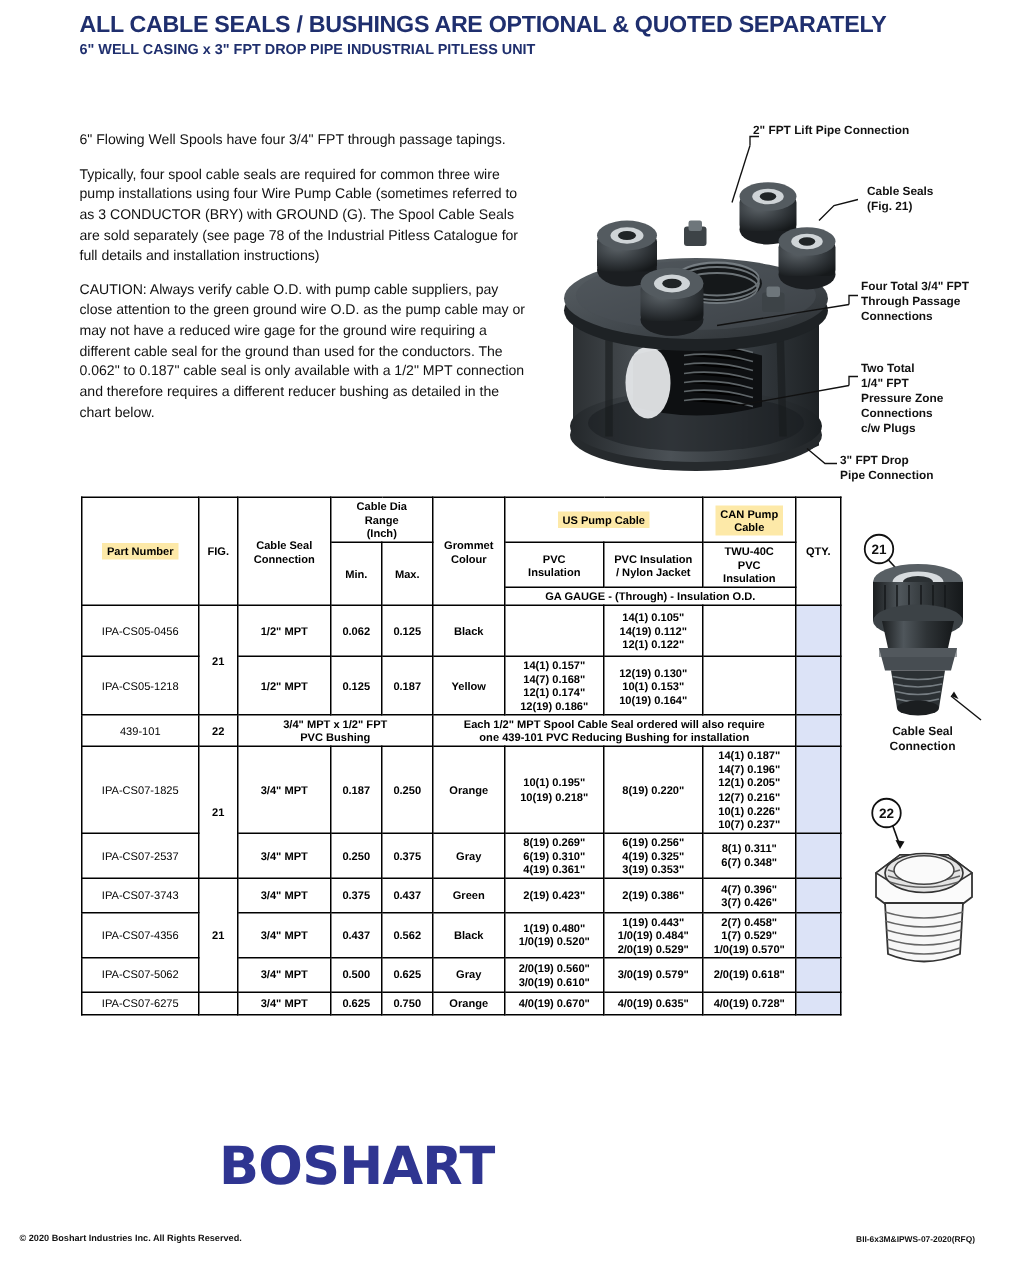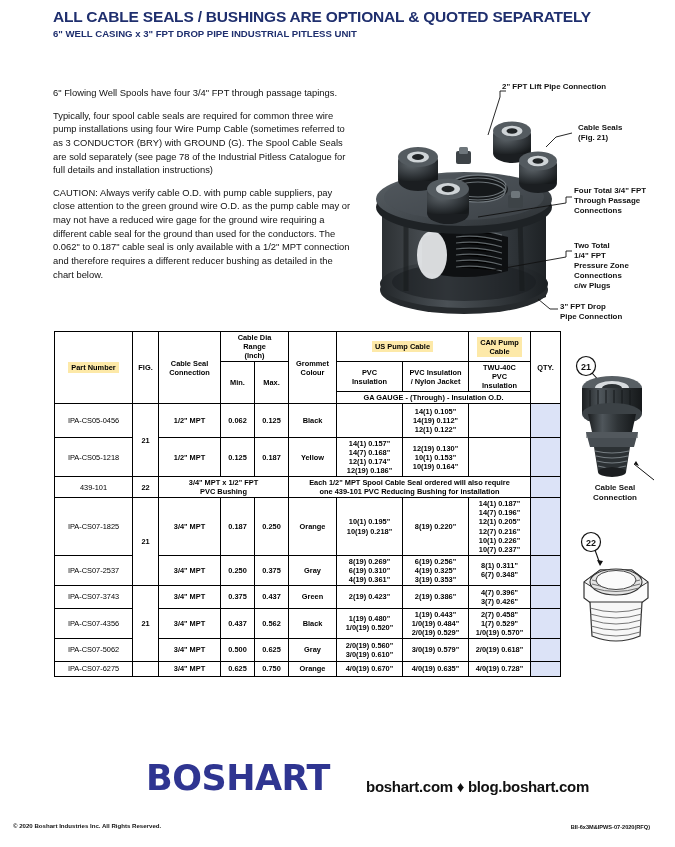--- a/index.html
+++ b/index.html
@@ -505,16 +505,15 @@
     </g>
   </svg>
 </div>
 
 <div class="footer">
   <div class="logo-block">
     <div class="logo-main">BOSHART</div>
   </div>
   <div class="copyright">© 2020 Boshart Industries Inc. All Rights Reserved.</div>
   <div class="addr-block">
-    <div class="web-line">boshart.com ♦ blog.boshart.com</div>
   </div>
   <div class="doc-code">BII-6x3M&amp;IPWS-07-2020(RFQ)</div>
 </div>
 
 </body></html>

